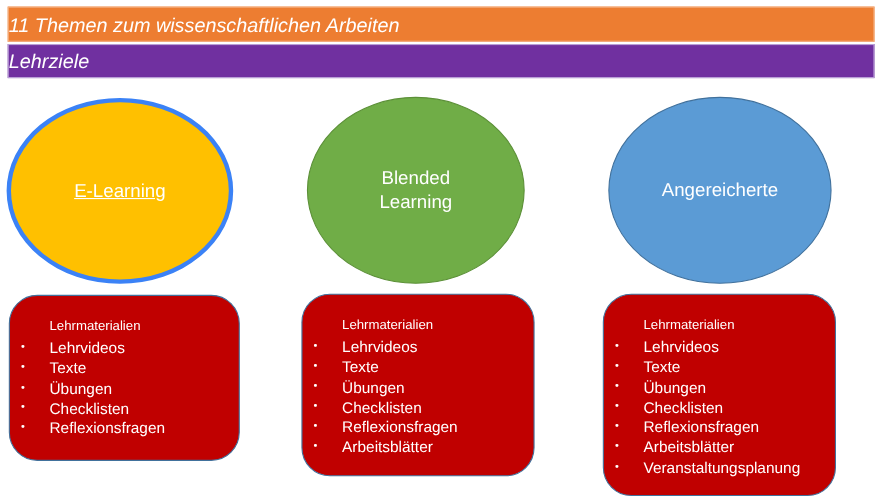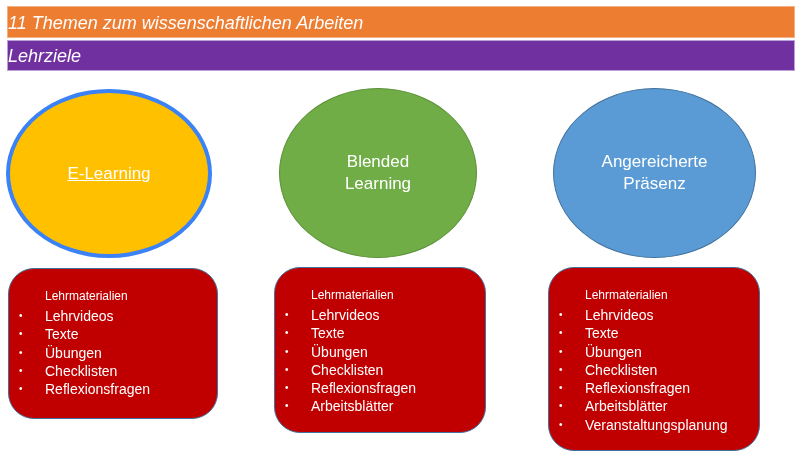--- a/index.html
+++ b/index.html
@@ -32,21 +32,20 @@
 </div>
 <div class="ellipse" style="left:279px; top:88px; width:198px; height:170px; background:#70AD47; border:1px solid #5C9038;">
   <div>
     <div>Blended</div>
     <div>Learning</div>
   </div>
 </div>
 <div class="ellipse" style="left:553px; top:88px; width:203px; height:170px; background:#5B9BD5; border:1px solid #41719C;align-items:center;">
   <div>
     <div>Angereicherte</div>
-    <div>Präsenz</div>
   </div>
 </div>
 
 <div class="box" style="left:8px; top:268px; width:210px; height:151px;">
   <div class="box-title">Lehrmaterialien</div>
   <ul>
     <li>
         <span class="bullet">•</span>
         <span>Lehrvideos</span>
       </li>

